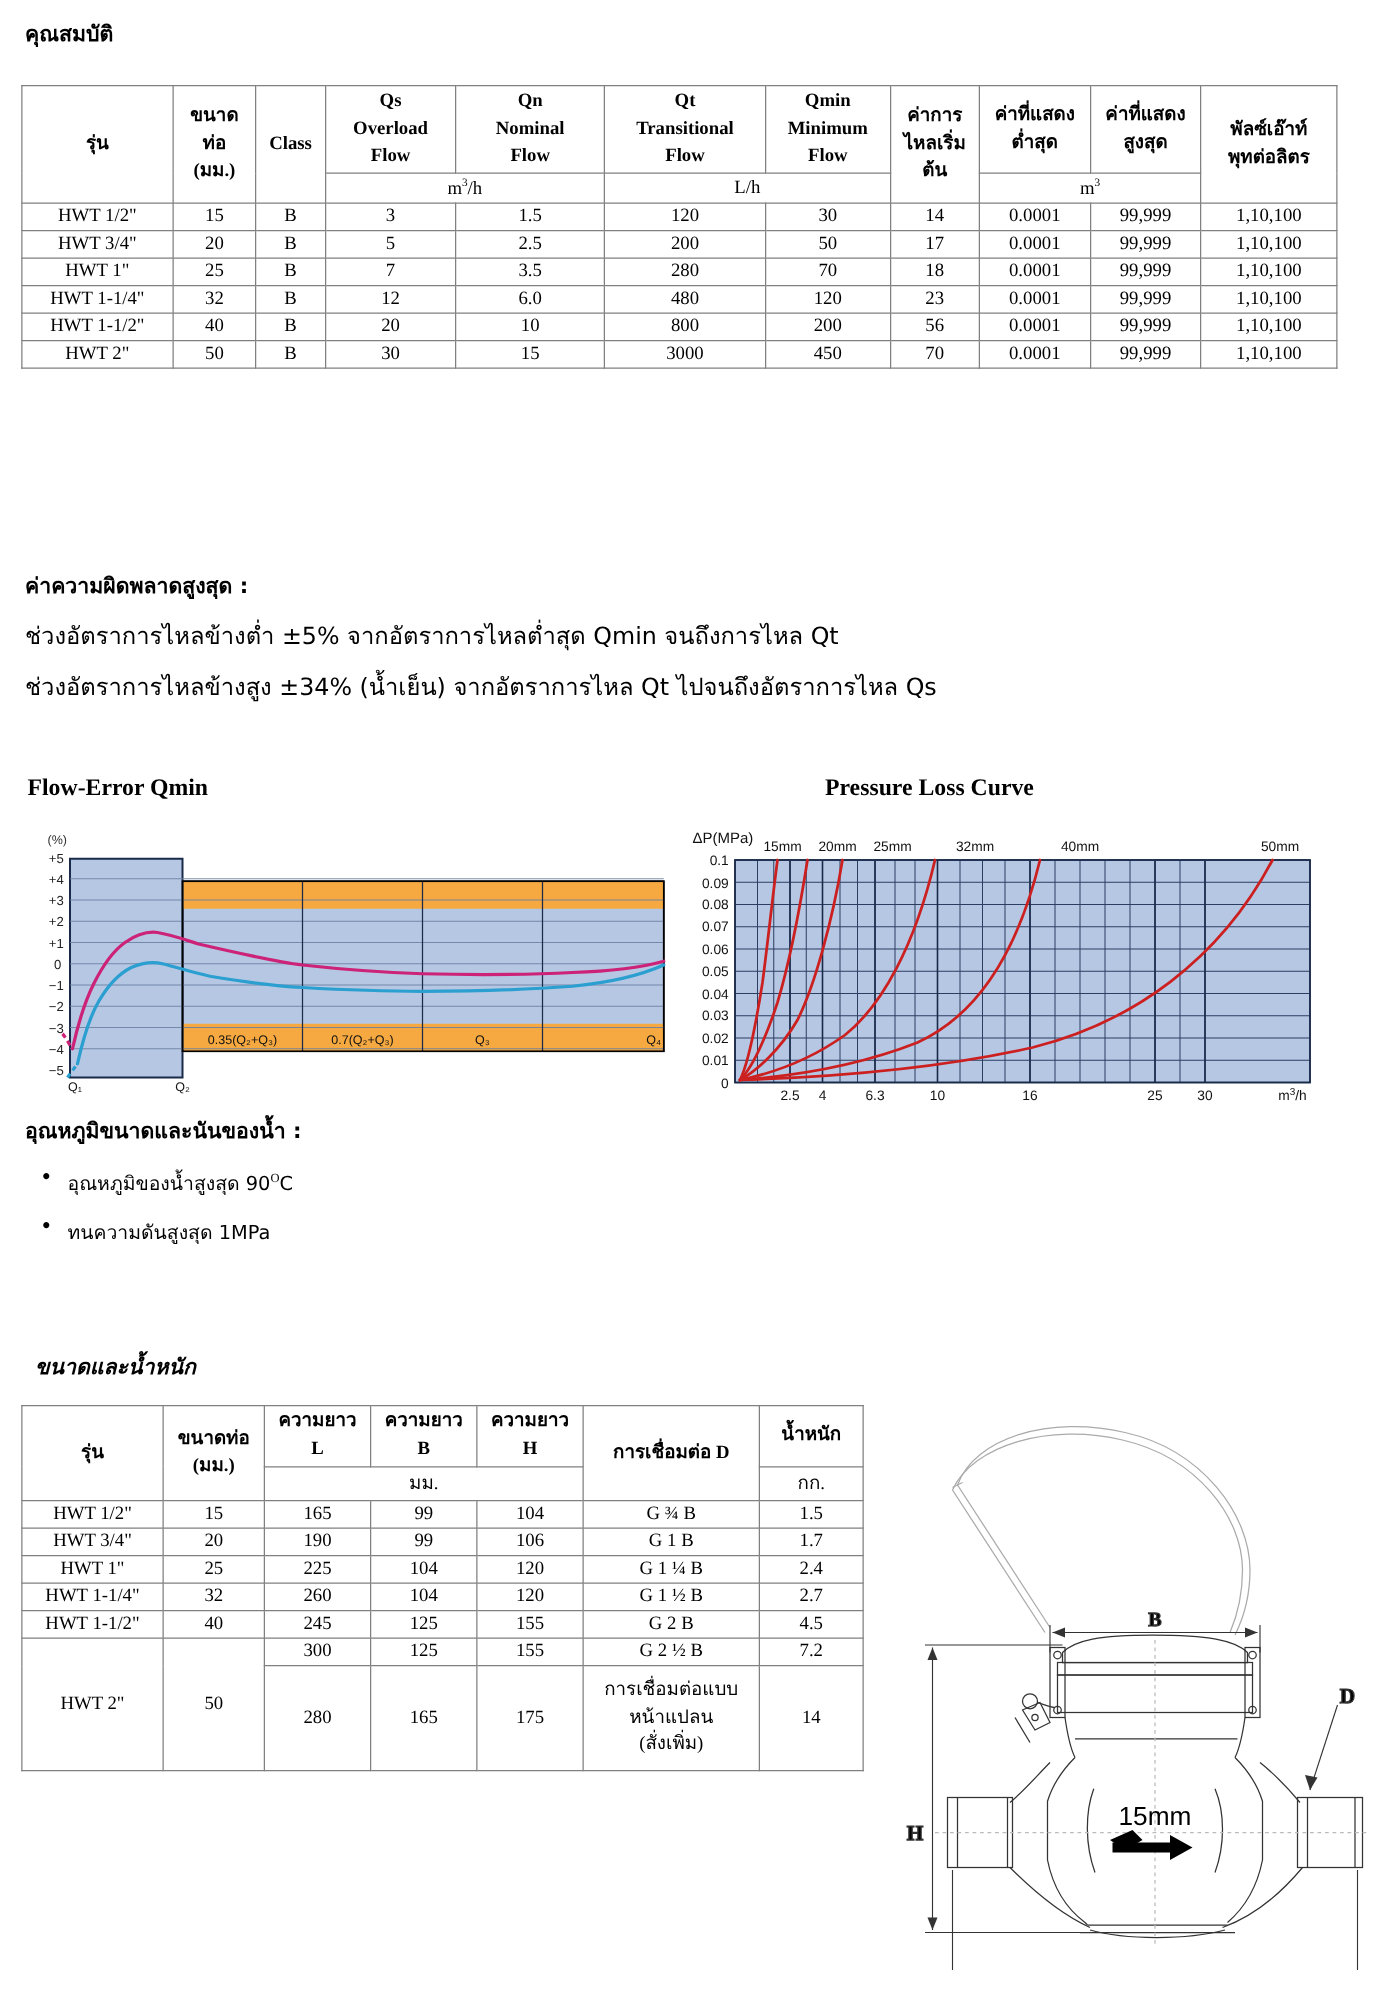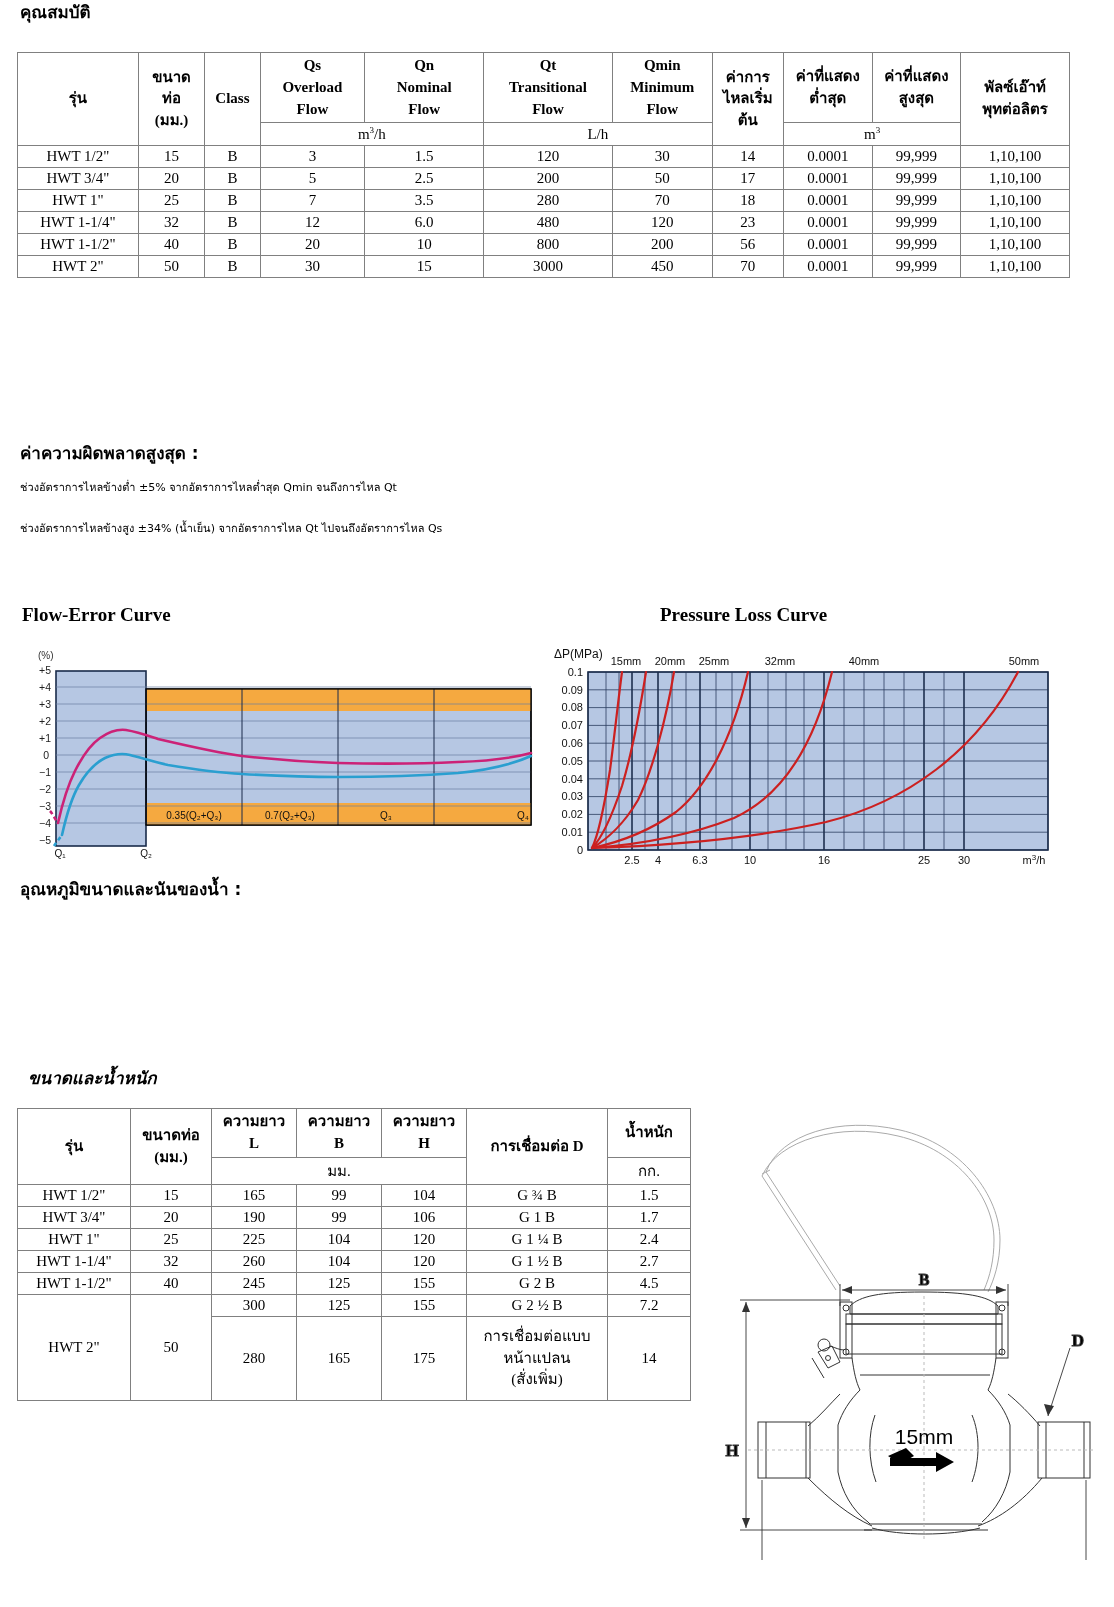--- a/index.html
+++ b/index.html
@@ -9,33 +9,33 @@
   }
   body {
     width: 1114px;
     height: 1607px;
     position: relative;
     font-family: "Liberation Serif", "DejaVu Serif", serif;
     color: #000000;
     overflow: hidden;
   }
 
-  .page { position: relative; width: 1114px; height: 1252px; }
+  .page { position: relative; width: 1114px; height: 1252px; margin-top: 16px; }
 
   
   .thai-head {
     font-family: "DejaVu Sans", sans-serif;
     font-weight: bold;
     font-size: 17px;
     line-height: 1.25;
     color: #000;
   }
   .thai-body {
     font-family: "DejaVu Sans", sans-serif;
-    font-size: 11px;
+    font-size: 19px;
     line-height: 1.3;
     color: #000;
   }
   .serif-head {
     font-family: "Liberation Serif", serif;
     font-weight: bold;
     font-size: 19px;
   }
 
   
@@ -266,21 +266,21 @@
         <td>1,10,100</td>
       </tr>
     </tbody>
   </table>
   </div>
 
   <div class="abs thai-head" style="left:20px; top:443px;">ค่าความผิดพลาดสูงสุด :</div>
   <div class="abs thai-body" style="left:20px; top:481px;">ช่วงอัตราการไหลข้างต่ำ ±5% จากอัตราการไหลต่ำสุด Qmin จนถึงการไหล  Qt</div>
   <div class="abs thai-body" style="left:20px; top:522px;">ช่วงอัตราการไหลข้างสูง ±34% (น้ำเย็น) จากอัตราการไหล Qt ไปจนถึงอัตราการไหล Qs</div>
 
-  <div class="abs serif-head" style="left:22px; top:604px;">Flow-Error Curve</div>
+  <div class="abs serif-head" style="left:22px; top:604px;">Flow-Error Qmin</div>
 
   <div class="abs" style="left:18px; top:645px; width:520px; height:215px;">
     <svg width="520" height="215" viewBox="0 0 520 215">
 
       <text x="20" y="14" font-family="Liberation Sans, sans-serif" font-size="10" fill="#333">(%)</text>
 
       <rect x="128" y="44" width="385" height="136" fill="#b6c7e3" stroke="#000" stroke-width="1.3"></rect>
 
       <rect x="128" y="44" width="385" height="22" fill="#f5a940"></rect>
       <rect x="128" y="158" width="385" height="22" fill="#f5a940"></rect>
@@ -441,20 +441,28 @@
         <text x="388" y="224">25</text>
         <text x="428" y="224">30</text>
       </g>
 
       <text x="498" y="224" font-family="Liberation Sans, sans-serif" font-size="11" fill="#111" text-anchor="middle"><tspan>m</tspan><tspan dy="-4" font-size="8">3</tspan><tspan dy="4">/h</tspan></text>
     </svg>
   </div>
 
   <div class="abs thai-head" style="left:20px; top:879px;">อุณหภูมิขนาดและนันของน้ำ :</div>
 
+  <ul class="abs bullets" style="left:20px; top:918px; width:420px;">
+    <li>
+      <span>อุณหภูมิของน้ำสูงสุด 90</span><span class="sup-deg">O</span><span>C</span>
+    </li>
+    <li>
+      <span>ทนความดันสูงสุด 1MPa</span>
+    </li>
+  </ul>
 
   <div class="abs thai-head" style="left:28px; top:1068px;font-style:italic;">ขนาดและน้ำหนัก</div>
 
   <div class="abs" style="left:17px; top:1108px;">
   <table class="spec" style="width:673px;">
     <colgroup>
       <col style="width:113px">
           <col style="width:81px">
           <col style="width:85px">
       <col style="width:85px">

